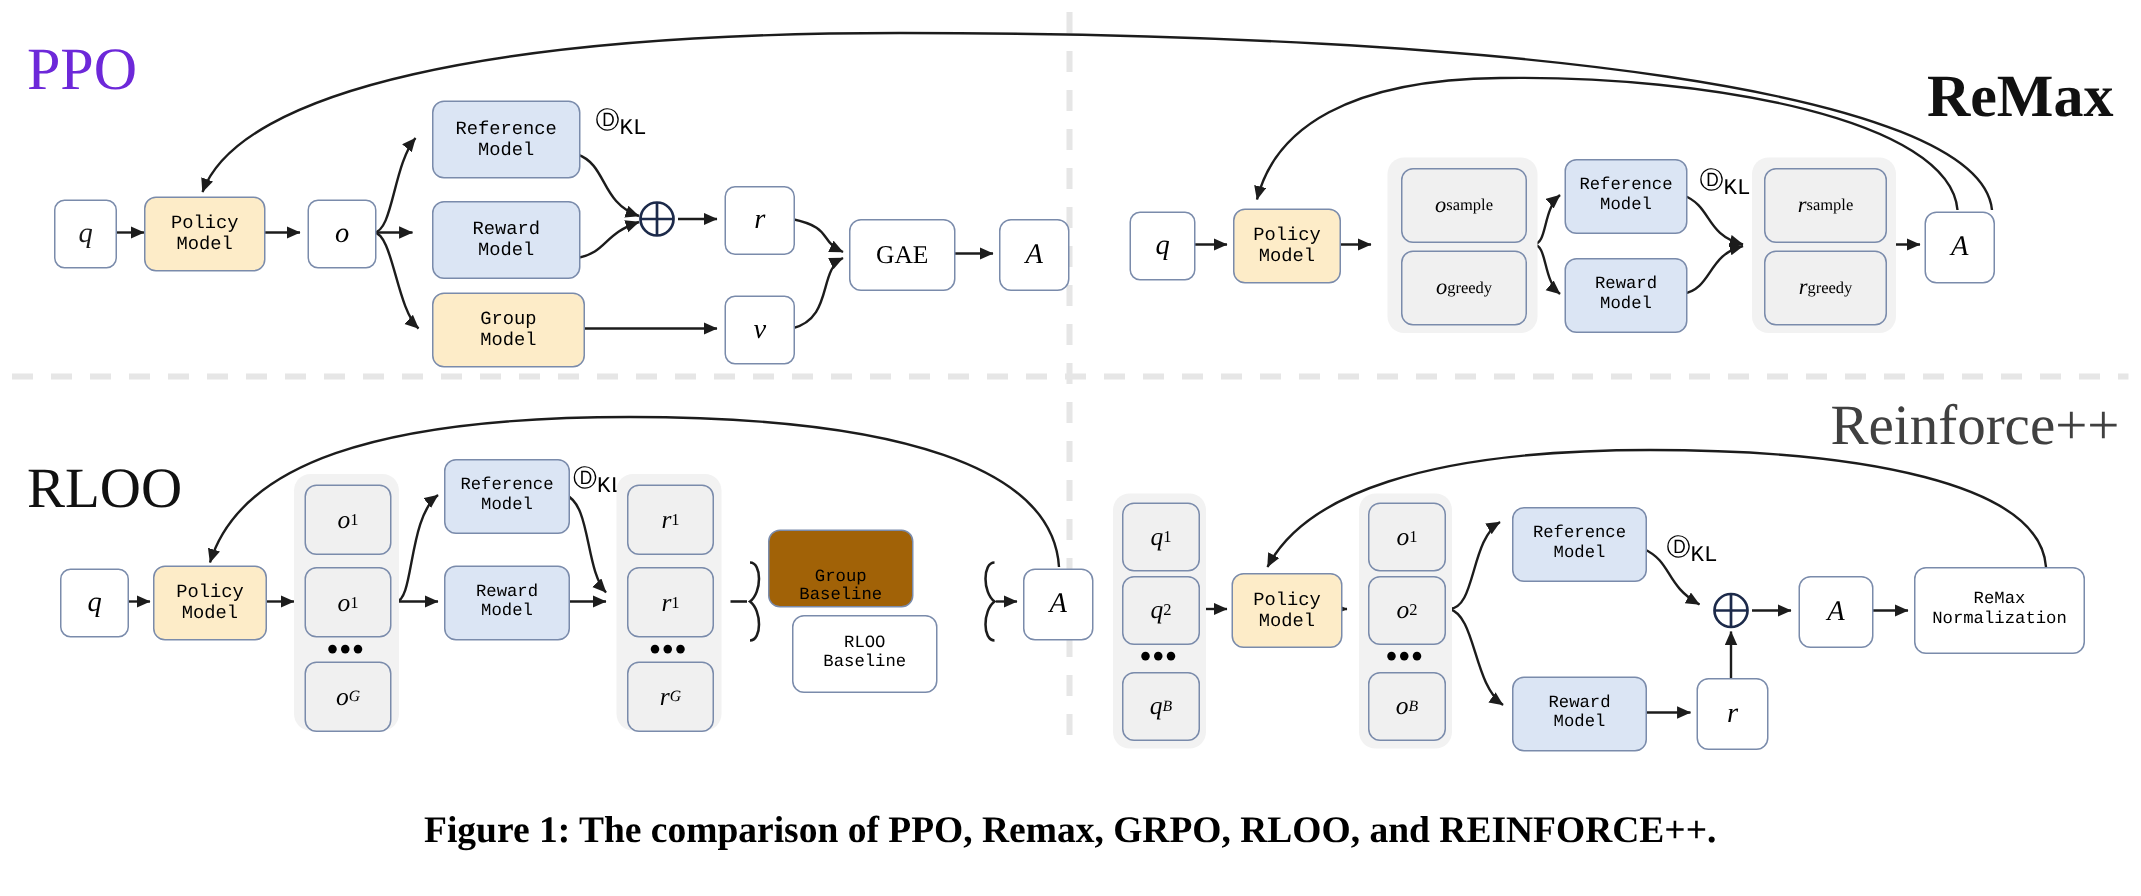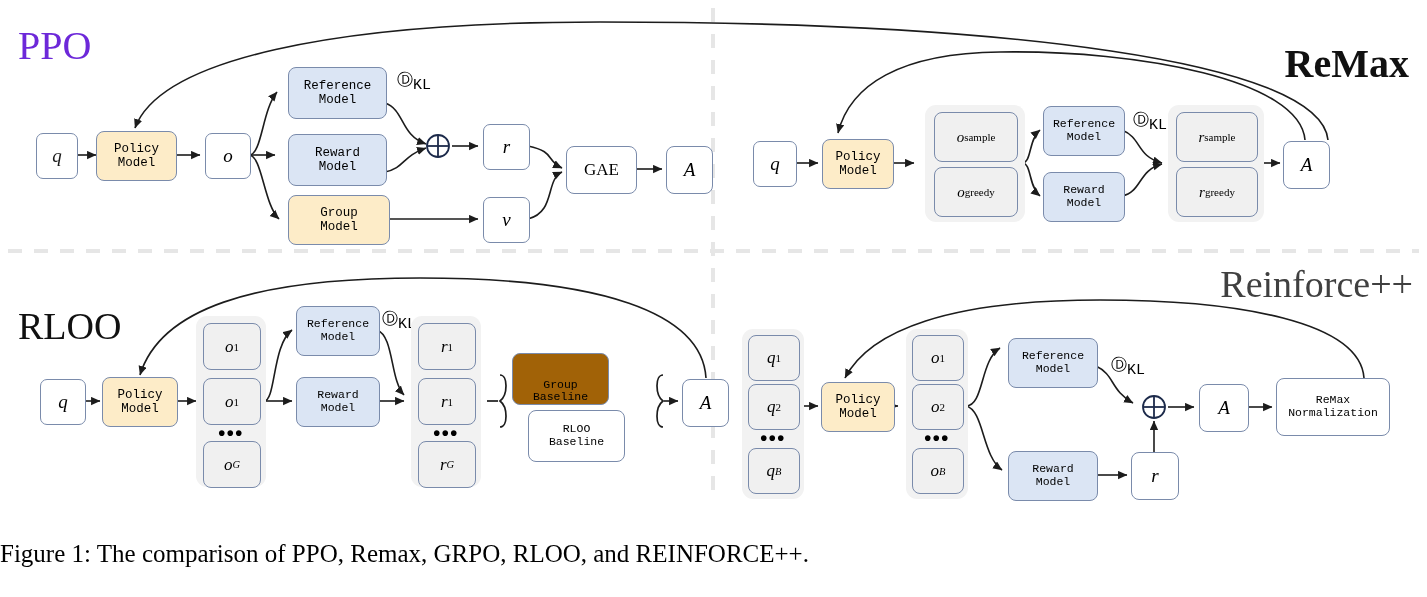--- a/index.html
+++ b/index.html
@@ -346,17 +346,17 @@
 
   <div style="position:absolute;left:1199px;top:384px;width:48px;height:46px;border:1.4px solid #7a8bab;border-radius:8px;background:#fff;display:flex;align-items:center;justify-content:center;">
     <span class="mathlabel" style="font-family:'Liberation Serif',serif;font-style:italic;font-size:19px;">A</span>
   </div>
 
   <div style="position:absolute;left:1276px;top:378px;width:112px;height:56px;border:1.4px solid #7a8bab;border-radius:8px;background:#fff;display:flex;flex-direction:column;align-items:center;justify-content:center;line-height:1.12;">
     <span class="boxlabel" style="font-size:11.5px;">ReMax</span>
     <span class="boxlabel" style="font-size:11.5px;">Normalization</span>
   </div>
 
-  <div style="position:absolute;left:0;top:540px;width:1427px;text-align:left;">
+  <div style="position:absolute;left:0;top:540px;width:1427px;text-align:center;font-weight:bold;">
     <span class="caption">Figure 1: The comparison of PPO, Remax, GRPO, RLOO, and REINFORCE++.</span>
   </div>
 
 </div>
 
 </body></html>

